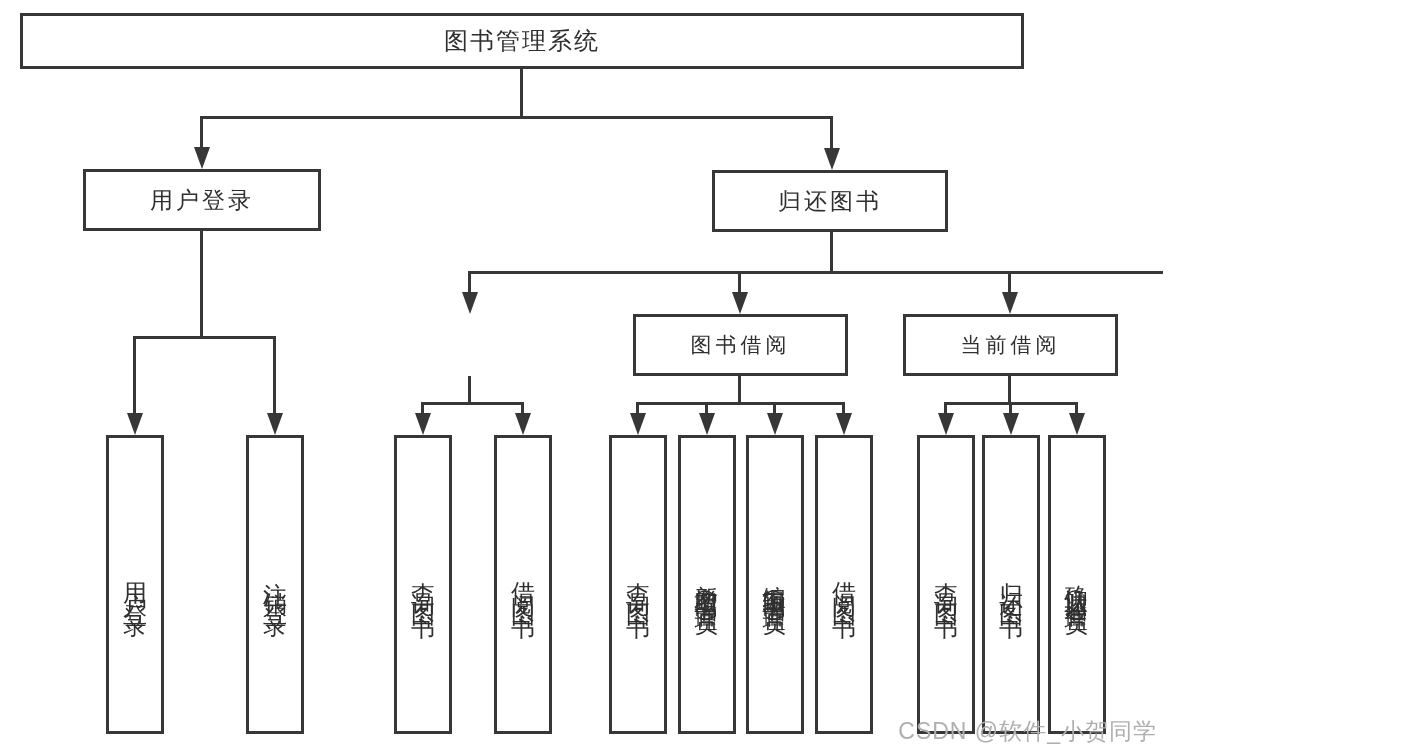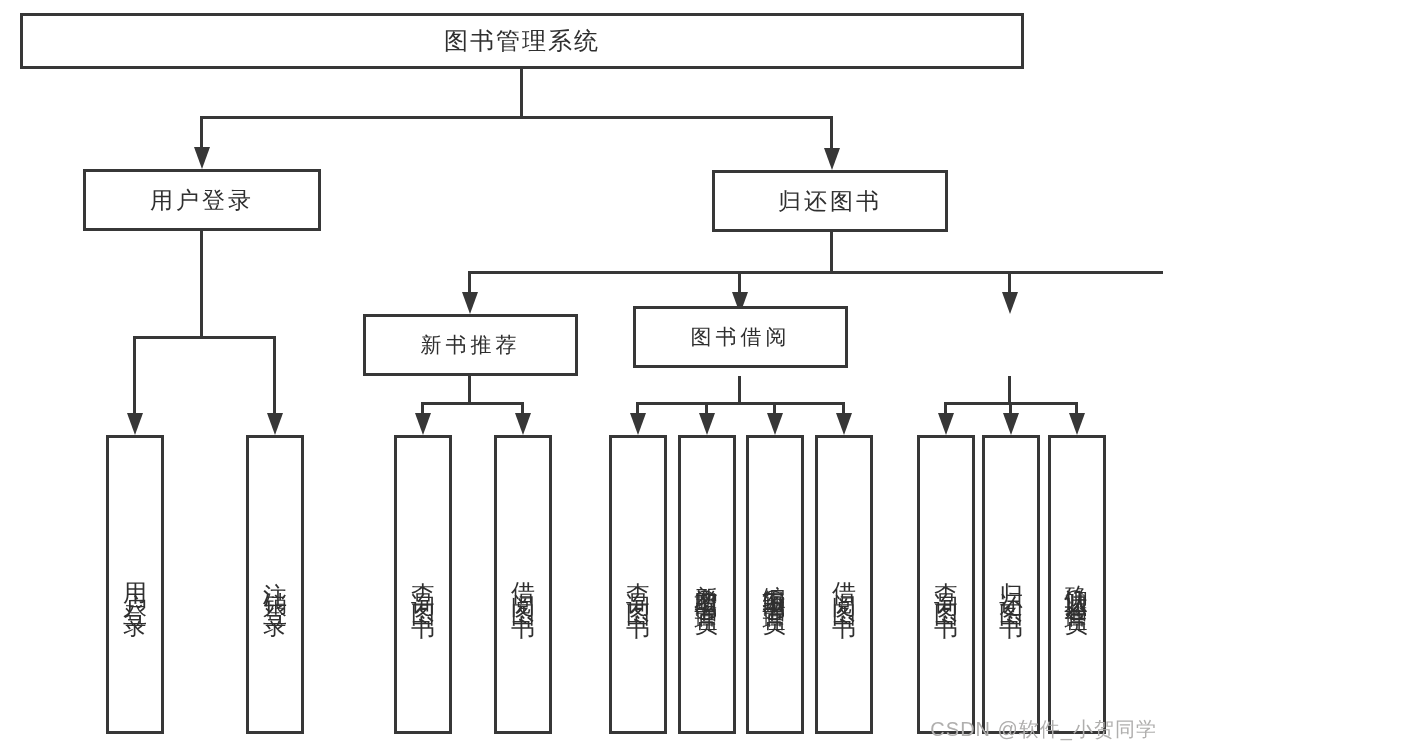--- a/index.html
+++ b/index.html
@@ -43,21 +43,21 @@
   .ah{
     position:absolute;
     width:0;height:0;
     border-left:8px solid transparent;
     border-right:8px solid transparent;
     border-top:22px solid #373737;
   }
   .wm{
     position:absolute;
     top:716px;right:6px;
-    font-size:20px;
+    font-size:23px;
     letter-spacing:1px;
     color:#b0afae;
     z-index:5;
     white-space:nowrap;
   }
 </style>
 </head>
 <body>
 
 <div class="canvas">
@@ -80,22 +80,22 @@
 
   <div class="ln v" style="left:468px;top:271px;height:21px"></div>
   <div class="ah" style="left:462px;top:292px"></div>
   <div class="ln v" style="left:738px;top:271px;height:21px"></div>
   <div class="ah" style="left:732px;top:292px"></div>
   <div class="ln v" style="left:1008px;top:271px;height:21px"></div>
   <div class="ah" style="left:1002px;top:292px"></div>
   <div class="ln v" style="left:1279px;top:271px;height:21px"></div>
   <div class="ah" style="left:1273px;top:292px"></div>
 
-  <div class="box lv3" style="left:363px;top:314px;width:215px;height:62px">新书推荐</div>
-  <div class="box lv3" style="left:633px;top:306px;width:215px;height:62px">图书借阅</div>
+  <div class="box lv3" style="left:633px;top:314px;width:215px;height:62px">图书借阅</div>
+  <div class="box lv3" style="left:903px;top:314px;width:215px;height:62px">当前借阅</div>
 
   <div class="ln v" style="left:200px;top:231px;height:107px"></div>
   <div class="ln h" style="left:133px;top:336px;width:143px"></div>
   <div class="ln v" style="left:133px;top:336px;height:77px"></div>
   <div class="ah" style="left:127px;top:413px"></div>
   <div class="ln v" style="left:273px;top:336px;height:77px"></div>
   <div class="ah" style="left:267px;top:413px"></div>
 
   <div class="ln v" style="left:468px;top:376px;height:28px"></div>
   <div class="ln h" style="left:421px;top:402px;width:103px"></div>

